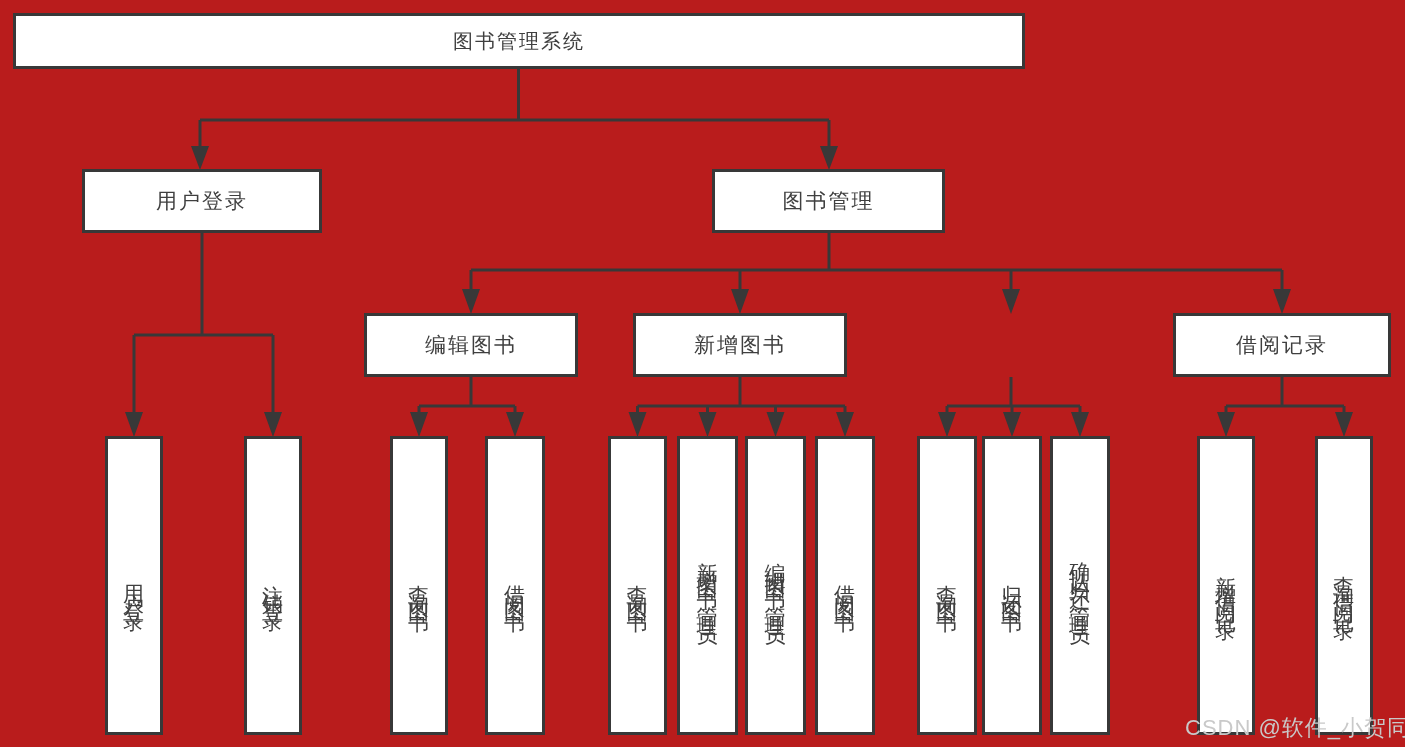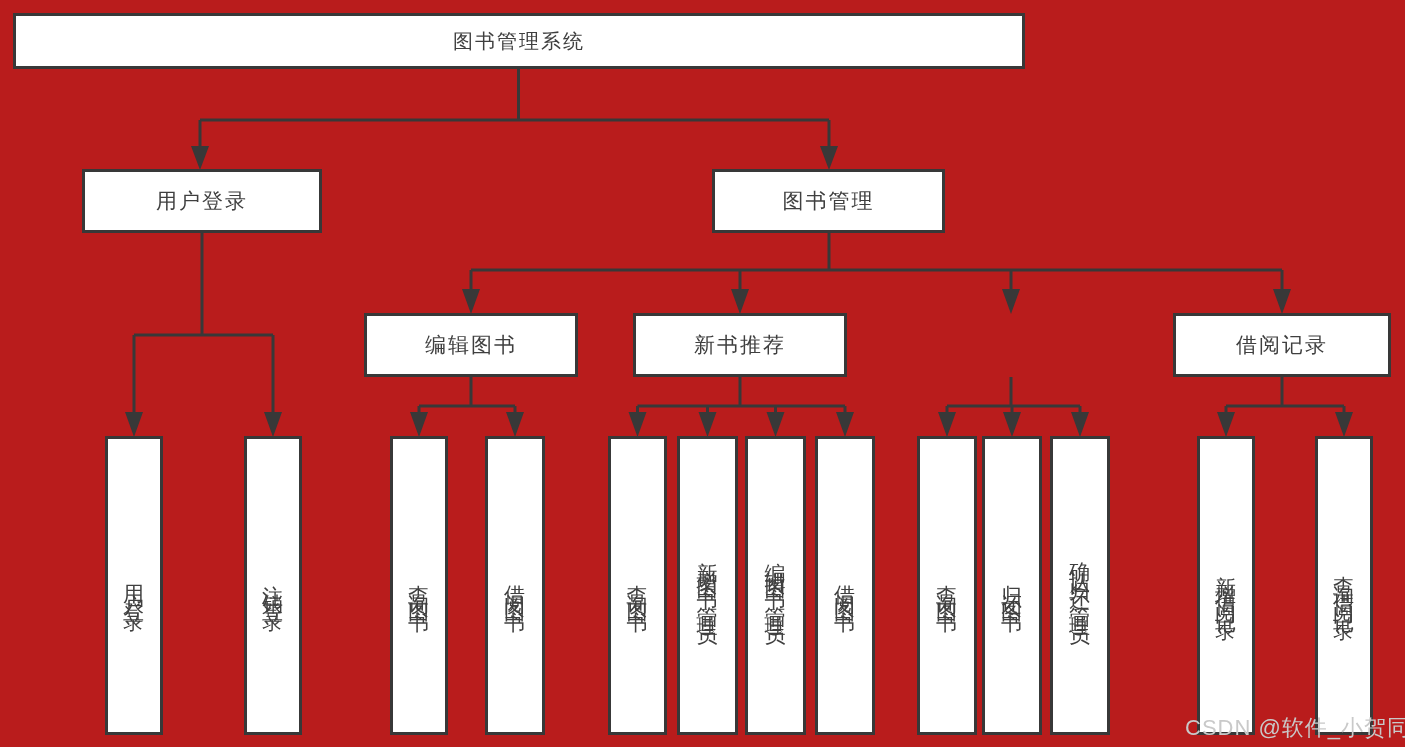--- a/index.html
+++ b/index.html
@@ -119,21 +119,21 @@
       <polygon points="1335,412 1353,412 1344,437"></polygon>
     </g>
   </svg>
 
   <div id="root" class="node h-node root-node">图书管理系统</div>
 
   <div id="login" class="node h-node">用户登录</div>
   <div id="bookmgmt" class="node h-node">图书管理</div>
 
   <div id="newbook" class="node h-node">编辑图书</div>
-  <div id="borrow" class="node h-node">新书推荐</div>
+  <div id="borrow" class="node h-node">新增图书</div>
   <div id="records" class="node h-node">借阅记录</div>
 
   <div id="u1" class="node v-node">用户登录</div>
   <div id="u2" class="node v-node">注销登录</div>
 
   <div id="n1" class="node v-node">查询图书</div>
   <div id="n2" class="node v-node">借阅图书</div>
 
   <div id="b1" class="node v-node">查询图书</div>
   <div id="b2" class="node v-node">新增图书（管理员）</div>

